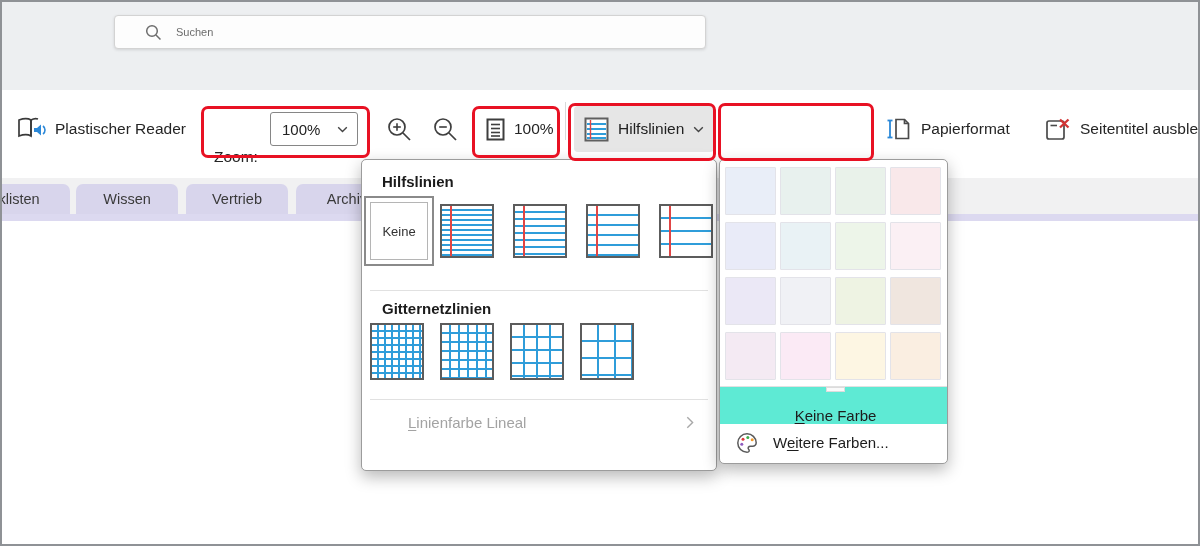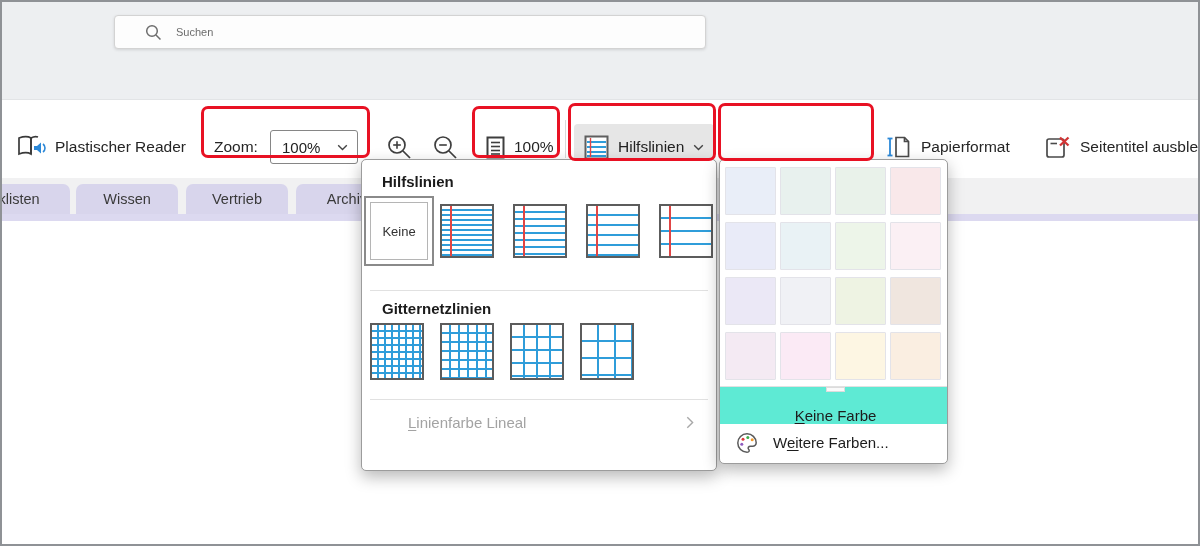--- a/index.html
+++ b/index.html
@@ -11,21 +11,21 @@
   
   .topbar{ position:absolute; left:0; top:0; width:100%; height:98px;
            background:#edeff1; border-bottom:1px solid #e2e4e6; }
   .searchbox{ position:absolute; left:112px; top:13px; width:592px; height:34px;
               background:#fdfdfd; border:1px solid #d3d3d3; border-radius:4px;
               box-shadow:0 1px 3px rgba(0,0,0,.12);
               display:flex; align-items:center; gap:14px; padding-left:30px; }
   .searchbox .ph{ color:#6d6d6d; font-size:11px; }
 
   
-  .ribbon{ position:absolute; left:0; top:106px; width:100%; height:78px; background:#fff; }
+  .ribbon{ position:absolute; left:0; top:88px; width:100%; height:78px; background:#fff; }
   .rb-item{ position:absolute; top:0; height:100%; display:flex; align-items:center; gap:9px;
             color:#252525; font-size:15.5px; white-space:nowrap; cursor:default; }
   .combo{ width:88px; height:34px; border:1px solid #868686; border-radius:3px; background:#fff;
           display:flex; align-items:center; justify-content:space-between;
           padding:0 9px 0 11px; font-size:15px; color:#222; }
   .vdivider{ position:absolute; top:12px; width:1px; height:38px; background:#d9d9d9; }
   .gray-btn{ height:46px; border-radius:4px; background:#e6e6e6; display:flex;
              align-items:center; gap:9px; padding:0 10px; font-size:15.5px; color:#222; }
   .clip-right{ overflow:hidden; max-width:160px; }
 
@@ -99,21 +99,21 @@
           <path d="M3 4 C8 2.2 12 2.2 15 4 L15 20 C12 18.2 8 18.2 3 20 Z" fill="none" stroke="#3a3a3a" stroke-width="1.7"></path>
           <path d="M15 4 C18 2.2 20 2.2 22 3" fill="none" stroke="#3a3a3a" stroke-width="1.7"></path>
           <path d="M15 20 L15 4" stroke="#3a3a3a" stroke-width="1.7"></path>
           <path d="M18 12 h3 l4 -3.5 v11 l-4 -3.5 h-3 z" fill="#2b88d8"></path>
           <path d="M27 10 a5 5 0 0 1 0 8" fill="none" stroke="#2b88d8" stroke-width="1.6"></path>
         </svg>
       </span>
       <span>Plastischer Reader</span>
     </div>
 
-    <div class="rb-item" style="left:212px;">
+    <div class="rb-item" style="left:212px;margin-top:28px;">
       <span>Zoom:</span>
     </div>
     <div class="rb-item" style="left:268px;">
       <div class="combo">
         <span>100%</span>
         <span>
           <svg width="11" height="7" viewBox="0 0 11 7">
               <path d="M1.2 1.3 L5.5 5.5 L9.8 1.3" fill="none" stroke="#444" stroke-width="1.4"></path>
             </svg>
         </span>

